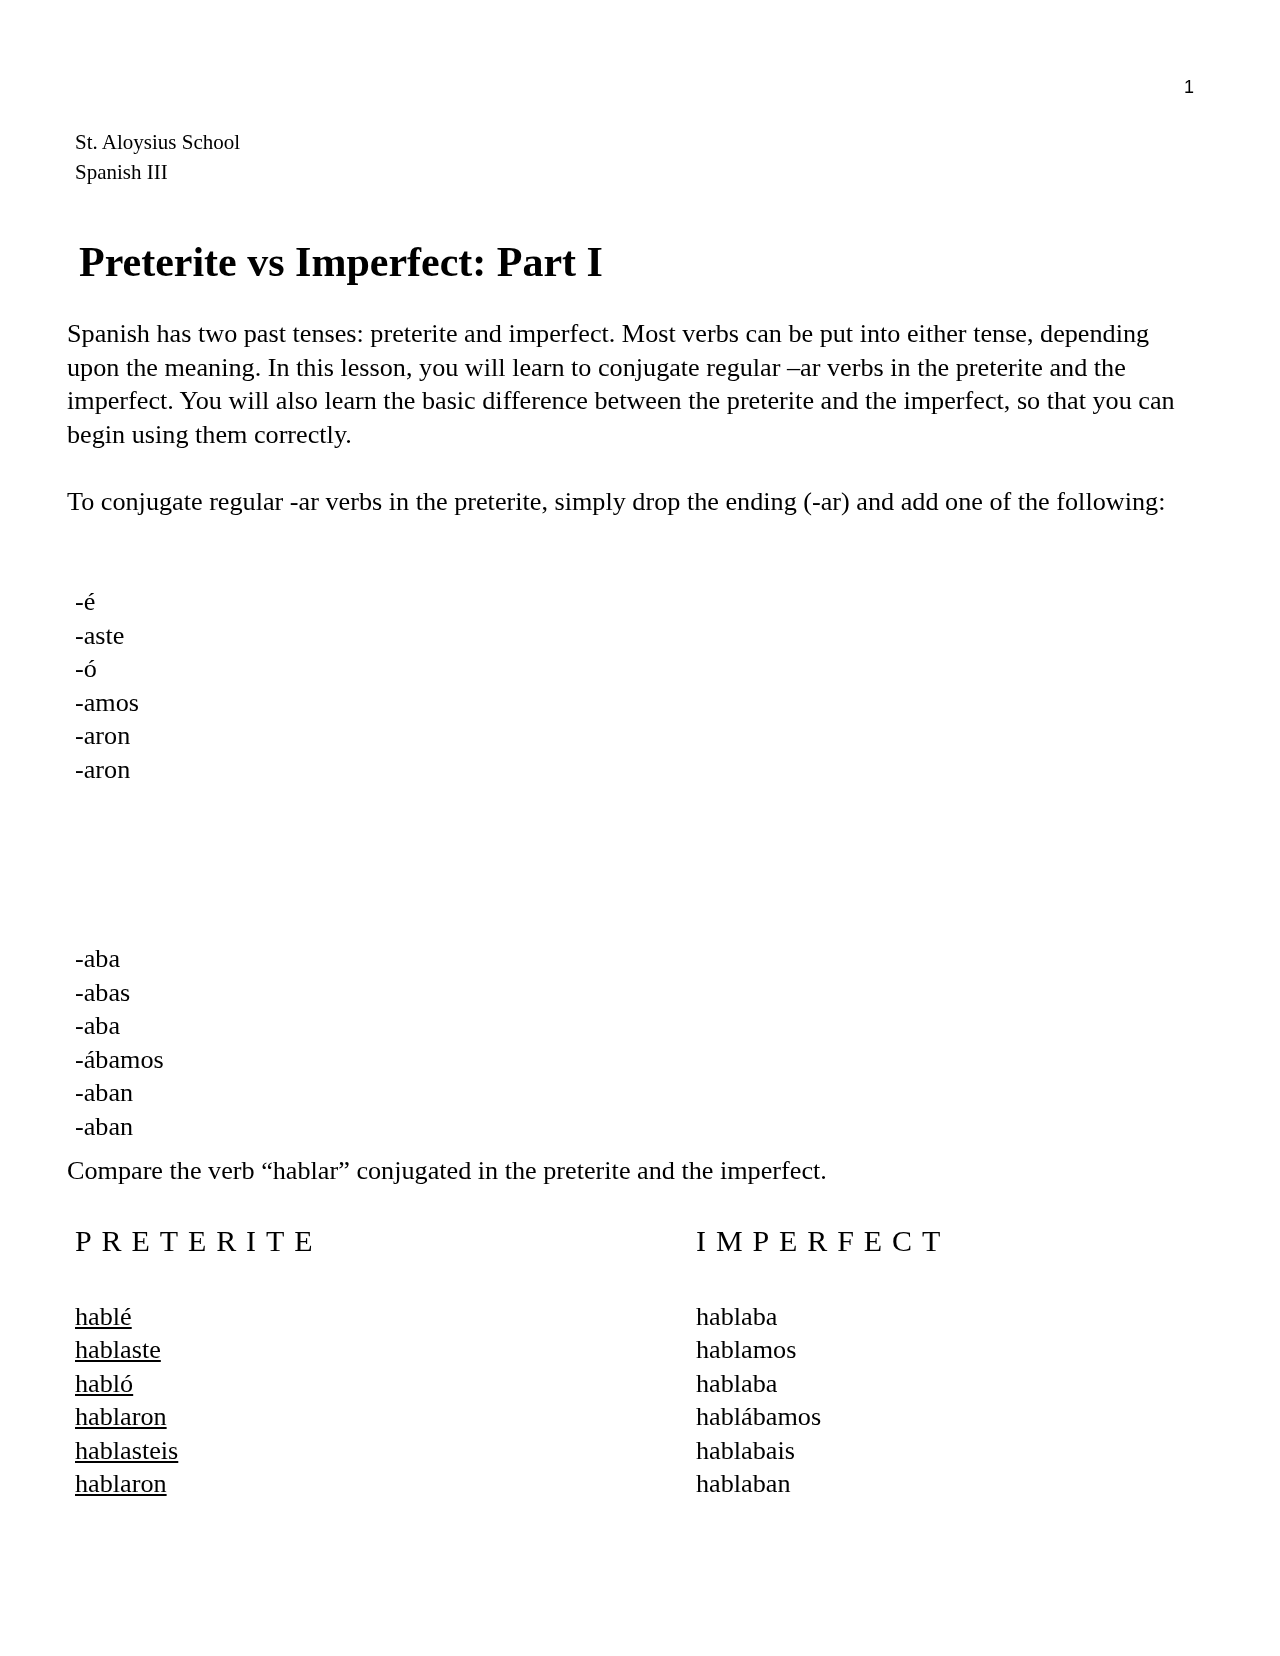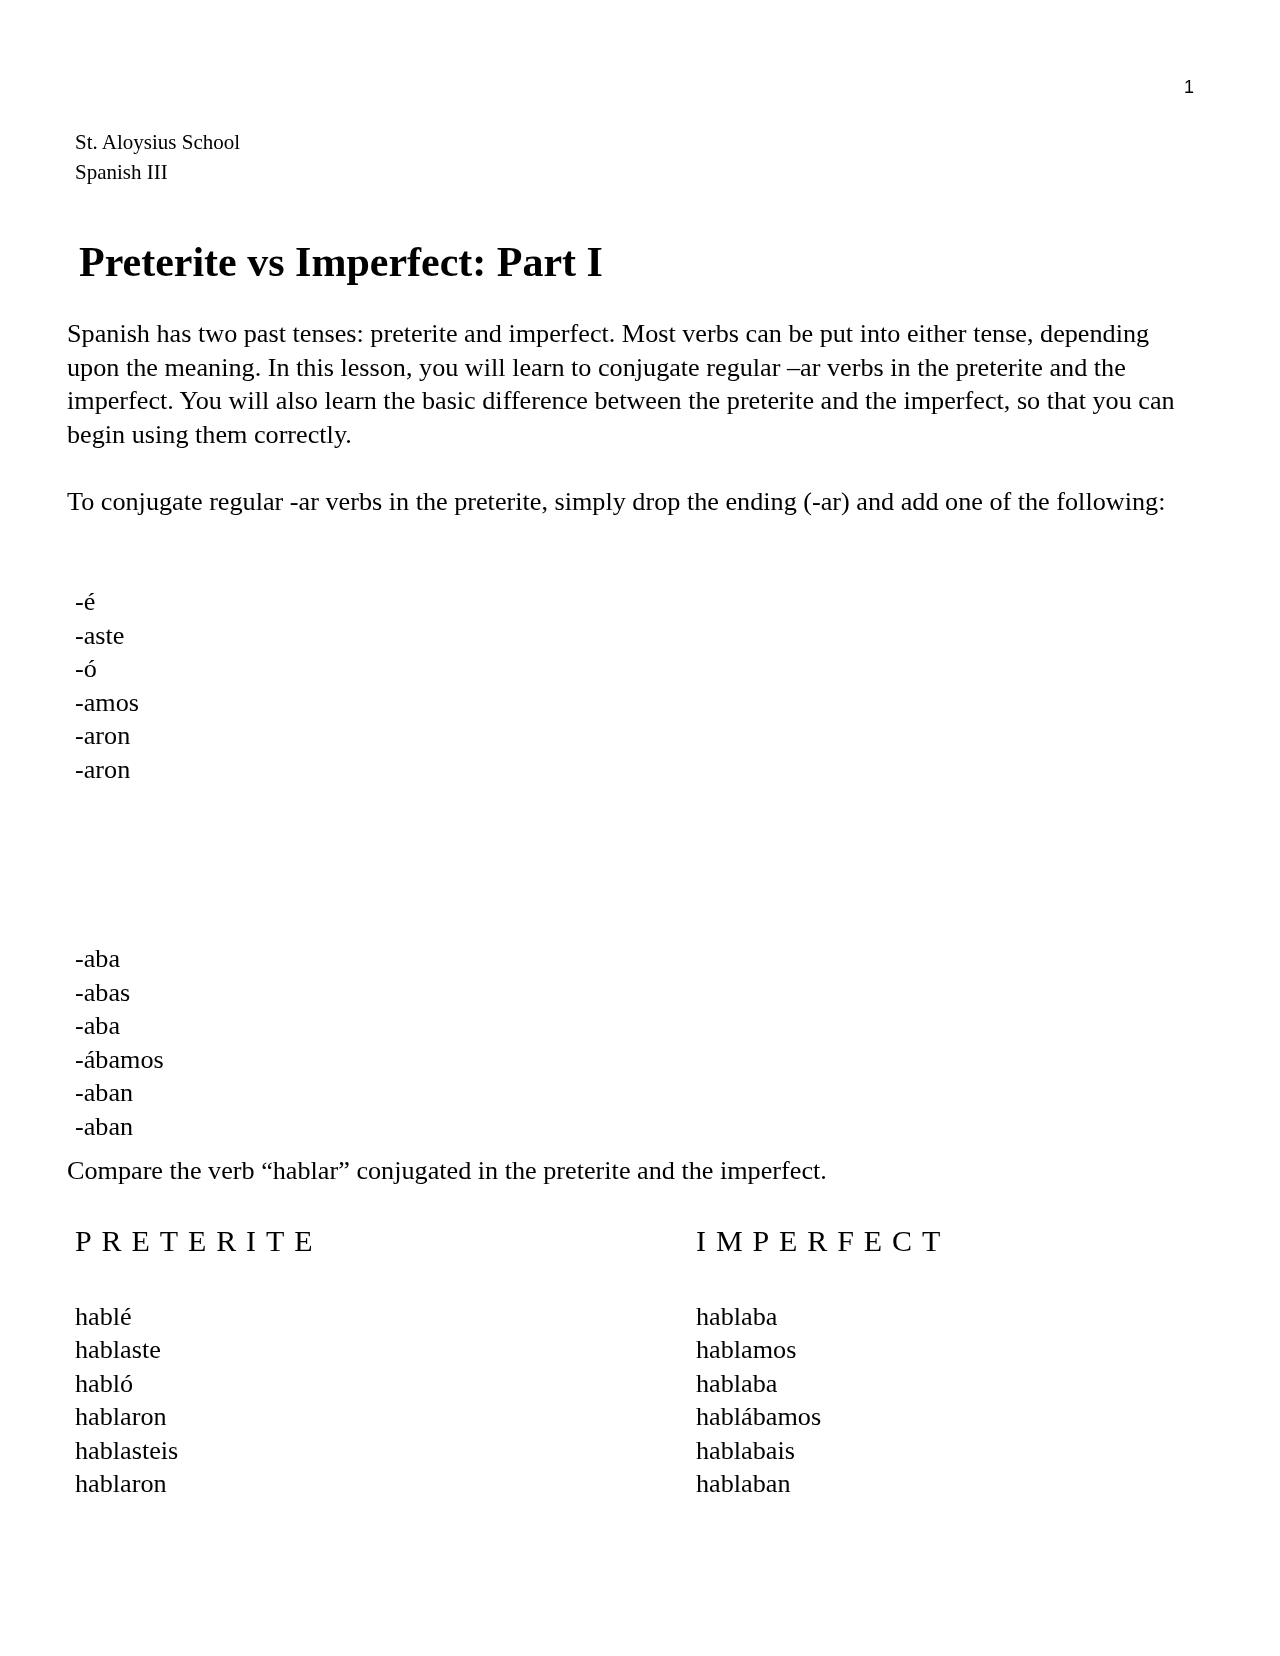--- a/index.html
+++ b/index.html
@@ -16,21 +16,21 @@
   .list li { margin: 0; padding: 0; white-space: nowrap; }
   .l1 { top: 585px; }
   .p3 { top: 820px; }
   .l2 { top: 936px; margin-top: 6px; }
   .p4 { top: 1154px; white-space: nowrap; }
   .colhead { position: absolute; top: 1218px; font-size: 30px; line-height: 46px; letter-spacing: 0.33em; white-space: nowrap; }
   .ch-left { left: 75px; }
   .ch-right { left: 696px; text-align: center; }
   .conj { position: absolute; top: 1300px; margin: 0; padding: 0; list-style: none; font-size: 26.2px; line-height: 33.4px; }
   .conj li { white-space: nowrap; }
-  .cj-left { left: 75px; }
+  .cj-left { left: 75px; text-decoration: underline; }
   .cj-right { left: 696px; }
 </style>
 </head>
 <body>
 
 <div class="page">
 
   <div class="pagenum">1</div>
 
   <div class="header-block serif">

